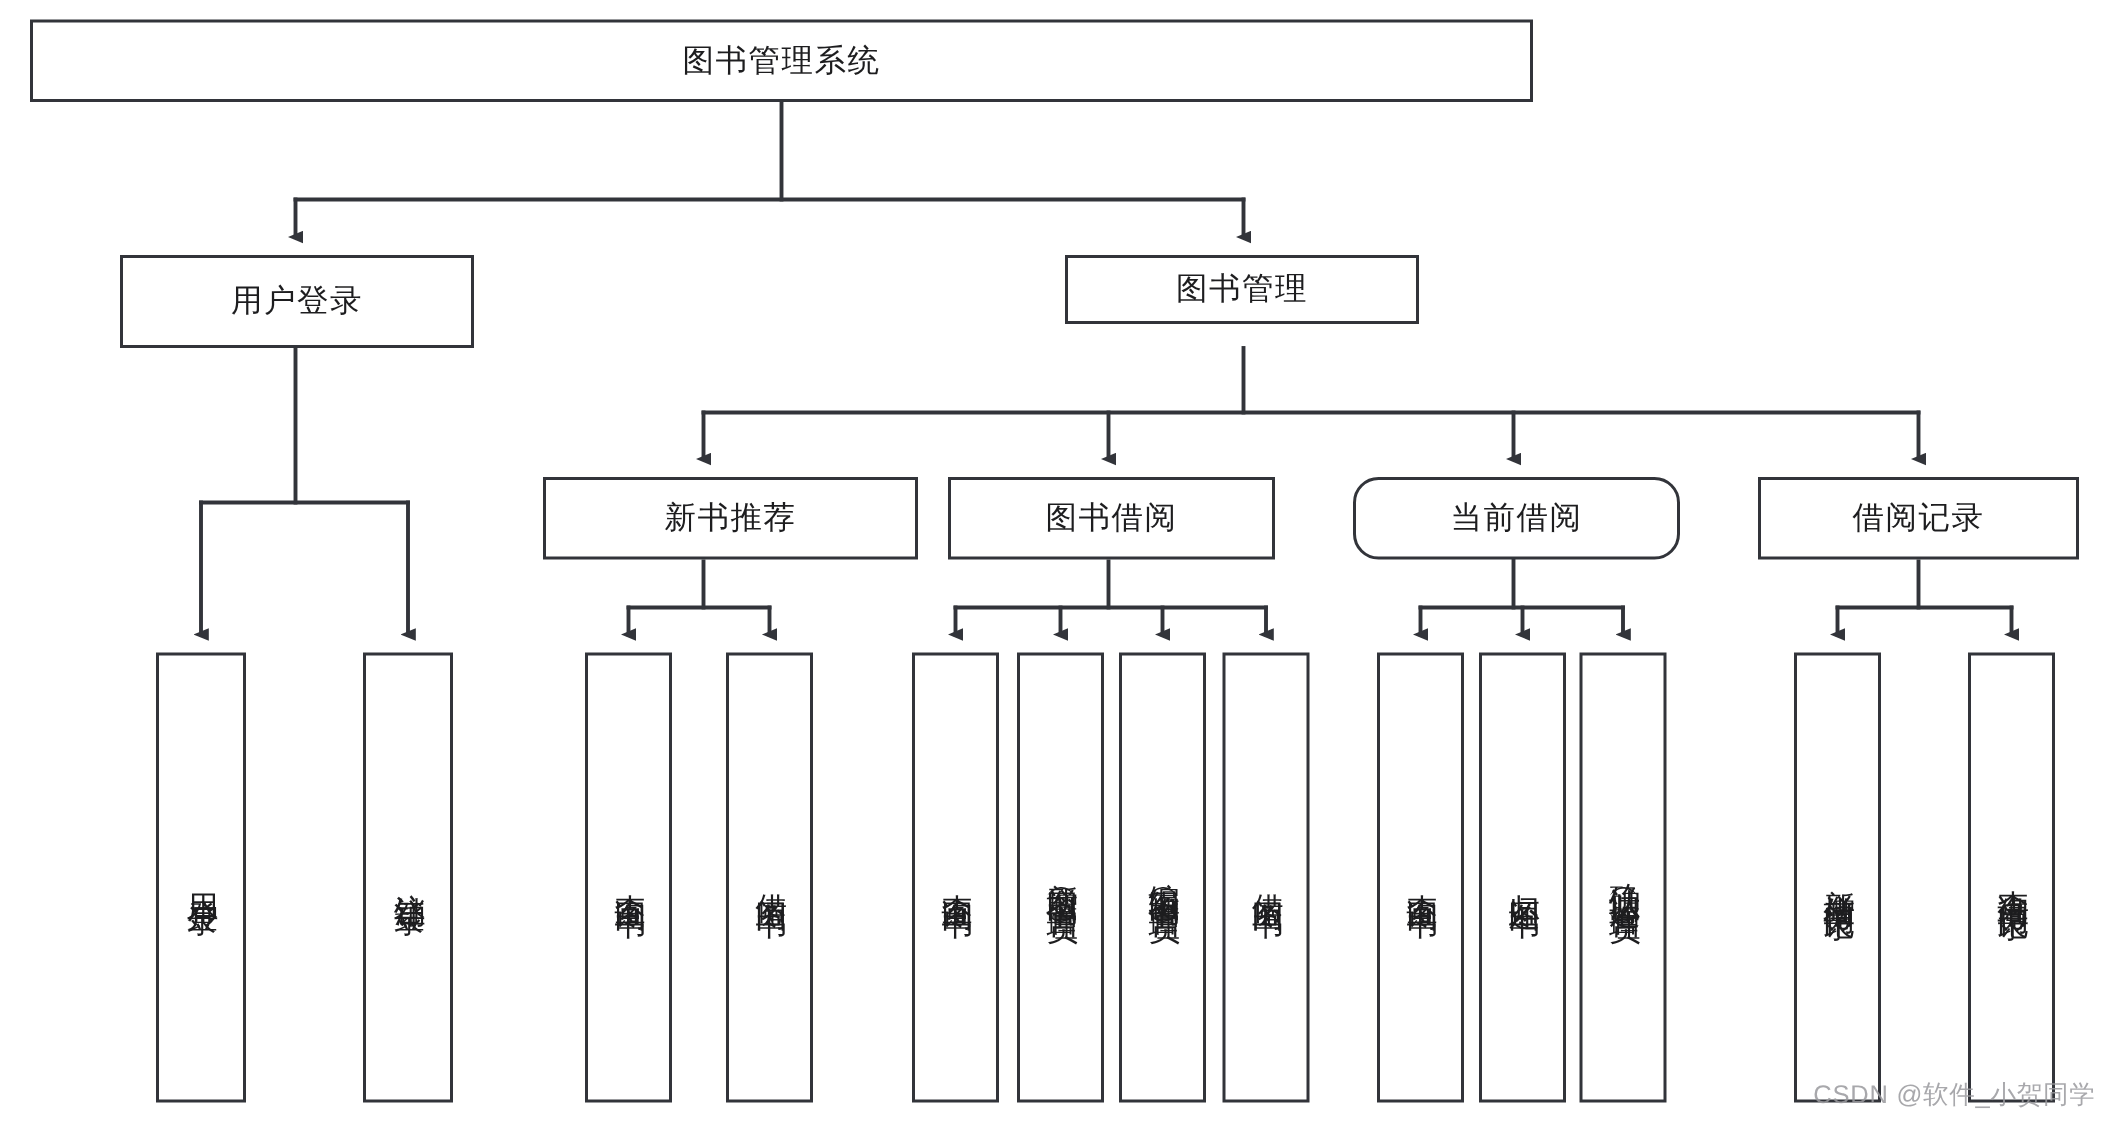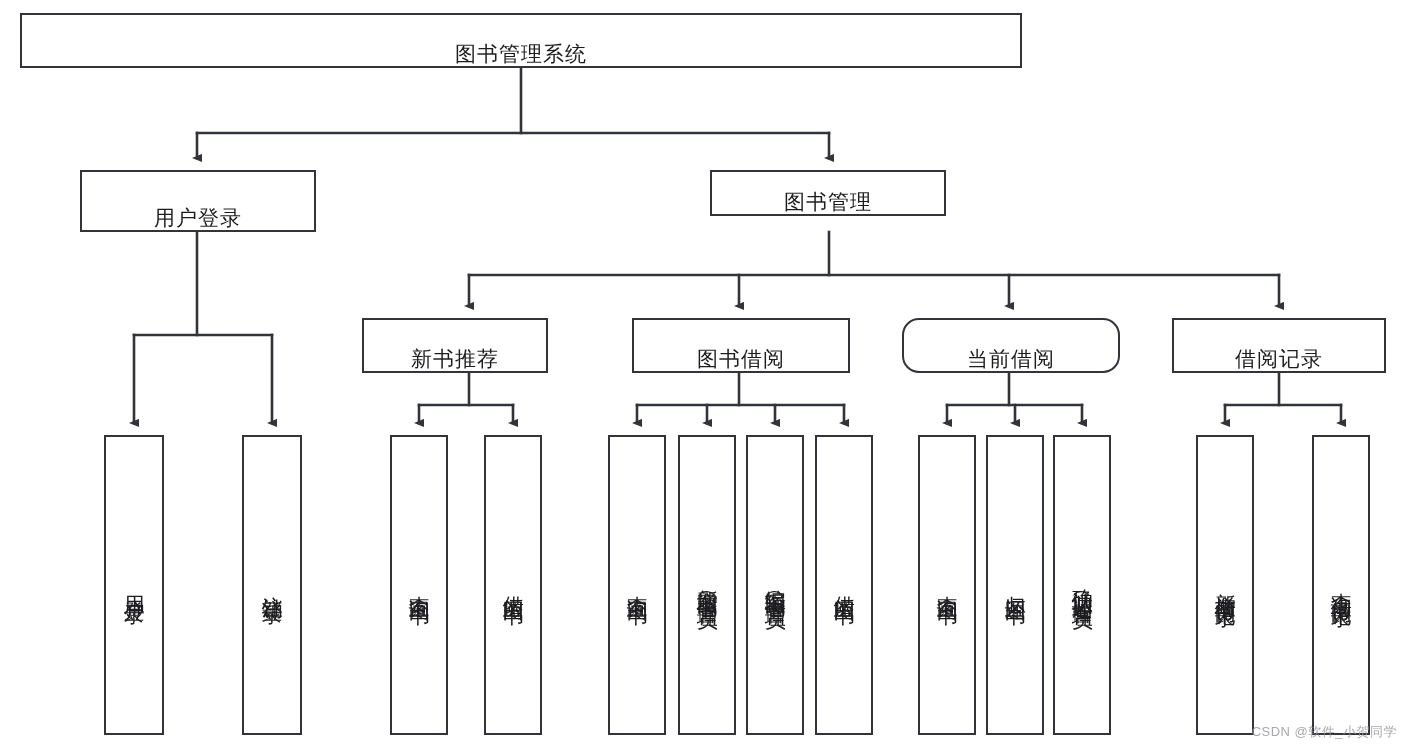--- a/index.html
+++ b/index.html
@@ -25,21 +25,21 @@
     width: 1405px;
     height: 747px;
     pointer-events: none;
   }
   .node {
     position: absolute;
     box-sizing: border-box;
     background: #ffffff;
     border: 2.5px solid #32343a;
     display: flex;
-    align-items: flex-end;
+    align-items: center;
     justify-content: center;
     color: #1d1d1f;
   }
   .node.h {
     
   }
   .node .lbl-h {
     font-size: 21px;
     line-height: 1.2;
     letter-spacing: 1px;
@@ -54,21 +54,21 @@
     text-orientation: upright;
     font-size: 21px;
     line-height: 1.25;
     letter-spacing: 3px;
     white-space: nowrap;
   }
   #watermark {
     position: absolute;
     right: 8px;
     bottom: 6px;
-    font-size: 13px;
+    font-size: 17px;
     color: #9a9a9e;
     letter-spacing: 0.5px;
     white-space: nowrap;
     opacity: 0.85;
   }
 </style>
 </head>
 <body>
 
 <div id="canvas">
@@ -134,24 +134,24 @@
     <span class="lbl-h">图书管理</span>
   </div>
 
   <div class="node v" style="left: 104px; top: 435px; width: 60px; height: 300px; border-color: rgb(50, 52, 58); background: rgb(255, 255, 255); color: rgb(29, 29, 31);">
     <span class="lbl-v">用户登录</span>
   </div>
   <div class="node v" style="left: 242px; top: 435px; width: 60px; height: 300px; border-color: rgb(50, 52, 58); background: rgb(255, 255, 255); color: rgb(29, 29, 31);">
     <span class="lbl-v">注销登录</span>
   </div>
 
-  <div class="node h" style="left: 362px; top: 318px; width: 186px; height: 55px; border-color: rgb(50, 52, 58); background: rgb(255, 255, 255); color: rgb(29, 29, 31);">
+  <div class="node h" style="left: 362px; top: 318px; width: 250px; height: 55px; border-color: rgb(50, 52, 58); background: rgb(255, 255, 255); color: rgb(29, 29, 31);">
     <span class="lbl-h">新书推荐</span>
   </div>
-  <div class="node h" style="left: 632px; top: 318px; width: 218px; height: 55px; border-color: rgb(50, 52, 58); background: rgb(255, 255, 255); color: rgb(29, 29, 31);">
+  <div class="node h" style="left: 632px; top: 318px; width: 218px; height: 55px; border-color: rgb(50, 52, 58); background: rgb(255, 255, 255); color: rgb(29, 29, 31); font-family: Liberation Serif, serif;">
     <span class="lbl-h">图书借阅</span>
   </div>
   <div class="node h" style="left: 902px; top: 318px; width: 218px; height: 55px; border-color: rgb(50, 52, 58); background: rgb(255, 255, 255); color: rgb(29, 29, 31); border-radius: 17px;">
     <span class="lbl-h">当前借阅</span>
   </div>
   <div class="node h" style="left: 1172px; top: 318px; width: 214px; height: 55px; border-color: rgb(50, 52, 58); background: rgb(255, 255, 255); color: rgb(29, 29, 31);">
     <span class="lbl-h">借阅记录</span>
   </div>
 
   <div class="node v" style="left: 390px; top: 435px; width: 58px; height: 300px; border-color: rgb(50, 52, 58); background: rgb(255, 255, 255); color: rgb(29, 29, 31);">

